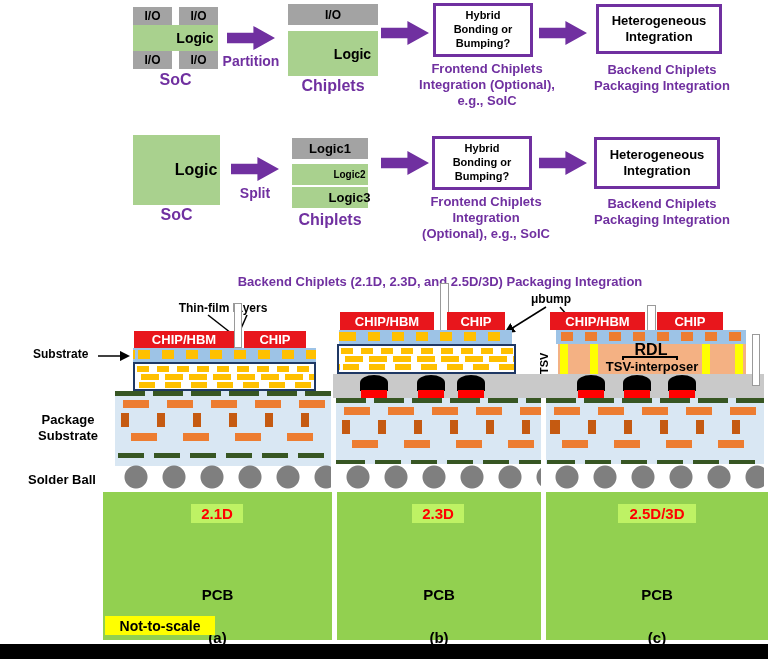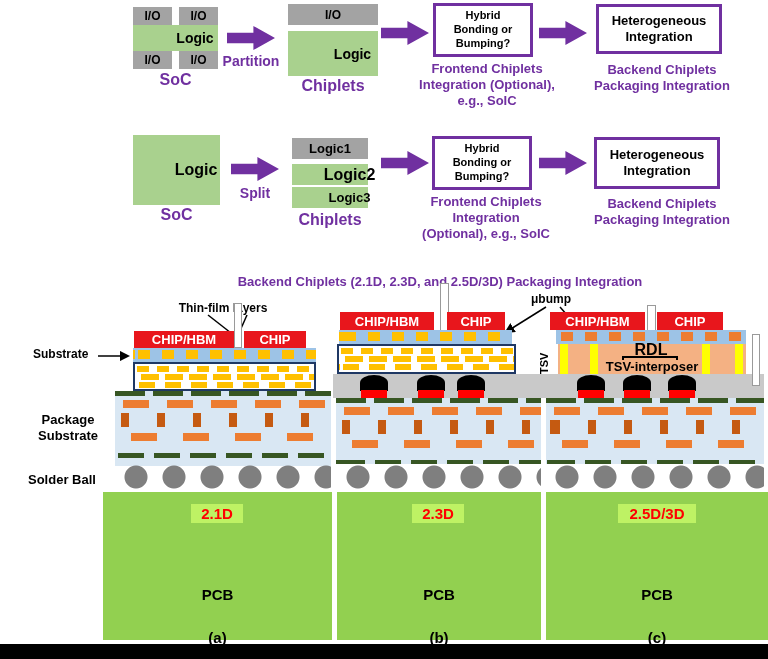--- a/index.html
+++ b/index.html
@@ -100,21 +100,21 @@
     <span>Packaging Integration</span>
   </div>
 
   <div class="abs logic ctr b" style="left:133px;top:135px;width:87px;height:70px;font-size:16px;">Logic</div>
   <div class="abs ctr b purple" style="left:133px;top:206px;width:87px;height:18px;font-size:16px;">SoC</div>
 
   <div class="abs parrow" style="left:231px;top:157px;width:48px;height:24px;"></div>
   <div class="abs ctr b purple" style="left:231px;top:185px;width:48px;height:16px;font-size:14px;">Split</div>
 
   <div class="abs io ctr b" style="left:292px;top:138px;width:76px;height:21px;font-size:13px;">Logic1</div>
-  <div class="abs logic ctr b" style="left:292px;top:164px;width:76px;height:21px;font-size:16px;">Logic2</div>
+  <div class="abs logic ctr b" style="left:292px;top:164px;width:76px;height:21px;font-size:10px;">Logic2</div>
   <div class="abs logic ctr b" style="left:292px;top:187px;width:76px;height:21px;font-size:13px;">Logic3</div>
   <div class="abs ctr b purple" style="left:292px;top:211px;width:76px;height:18px;font-size:16px;">Chiplets</div>
 
   <div class="abs parrow" style="left:381px;top:151px;width:48px;height:24px;"></div>
 
   <div class="abs obox col" style="left:432px;top:136px;width:100px;height:54px;font-size:11px;line-height:1.25;">
     <span class="b">Hybrid</span>
     <span class="b">Bonding or</span>
     <span class="b">Bumping?</span>
   </div>
@@ -213,15 +213,16 @@
   <div class="abs pad" style="left:624px;top:390px;width:26px;height:8px;"></div>
   <div class="abs pad" style="left:669px;top:390px;width:26px;height:8px;"></div>
   <div class="abs pillar" style="left:752px;top:334px;width:8px;height:52px;"></div>
   <div class="abs substrate" style="left:546px;top:398px;width:218px;height:66px;"></div>
   <div class="abs balls" style="left:548px;top:464px;width:216px;height:28px;"></div>
   <div class="abs pcb" style="left:546px;top:492px;width:222px;height:148px;"></div>
   <div class="abs tag ctr" style="left:618px;top:504px;width:78px;height:19px;font-size:15px;">2.5D/3D</div>
   <div class="abs ctr b" style="left:546px;top:585px;width:222px;height:18px;font-size:15px;">PCB</div>
   <div class="abs ctr b" style="left:546px;top:629px;width:222px;height:16px;font-size:15px;">(c)</div>
 
+  <div class="abs yellownote ctr" style="left:105px;top:616px;width:110px;height:19px;font-size:14px;">Not-to-scale</div>
   <div class="abs" style="left:0;top:644px;width:768px;height:15px;background:#000;"></div>
 
 </div>
 
 </body></html>

